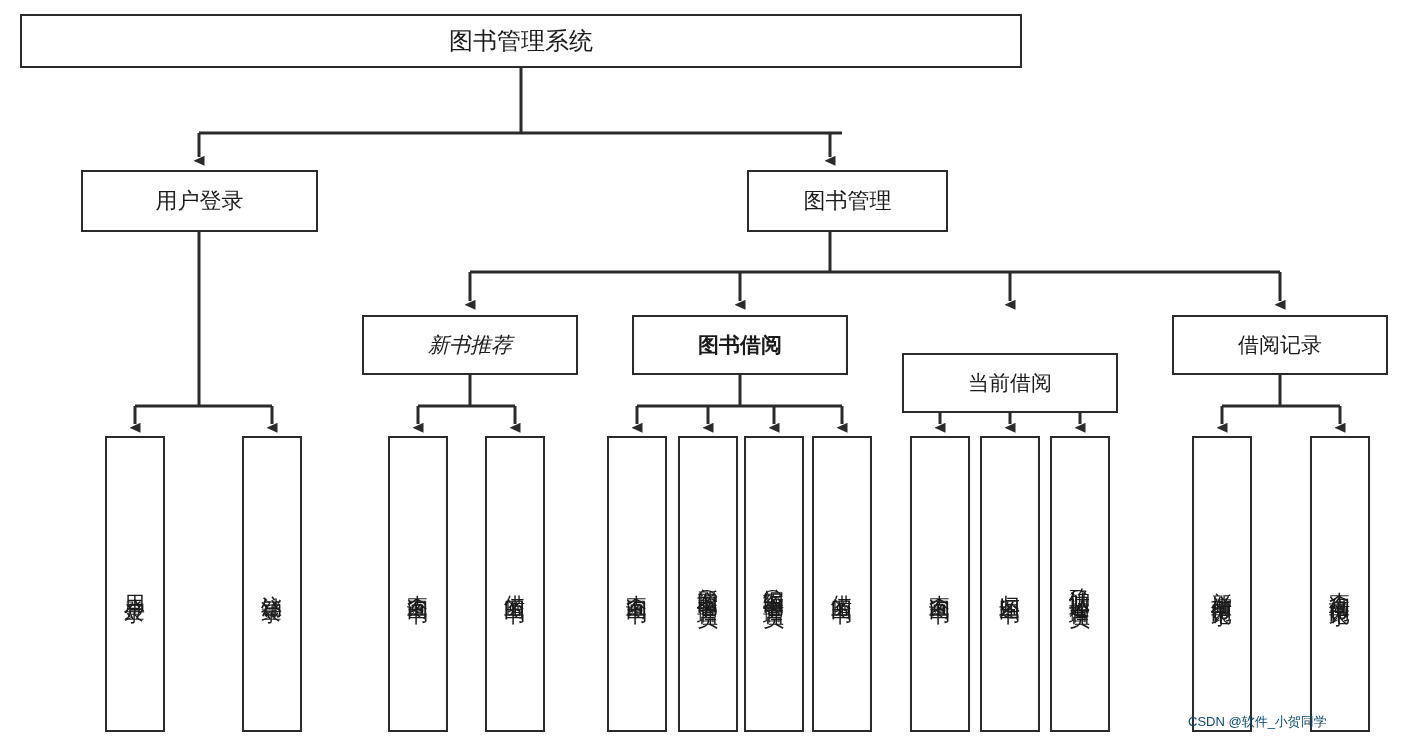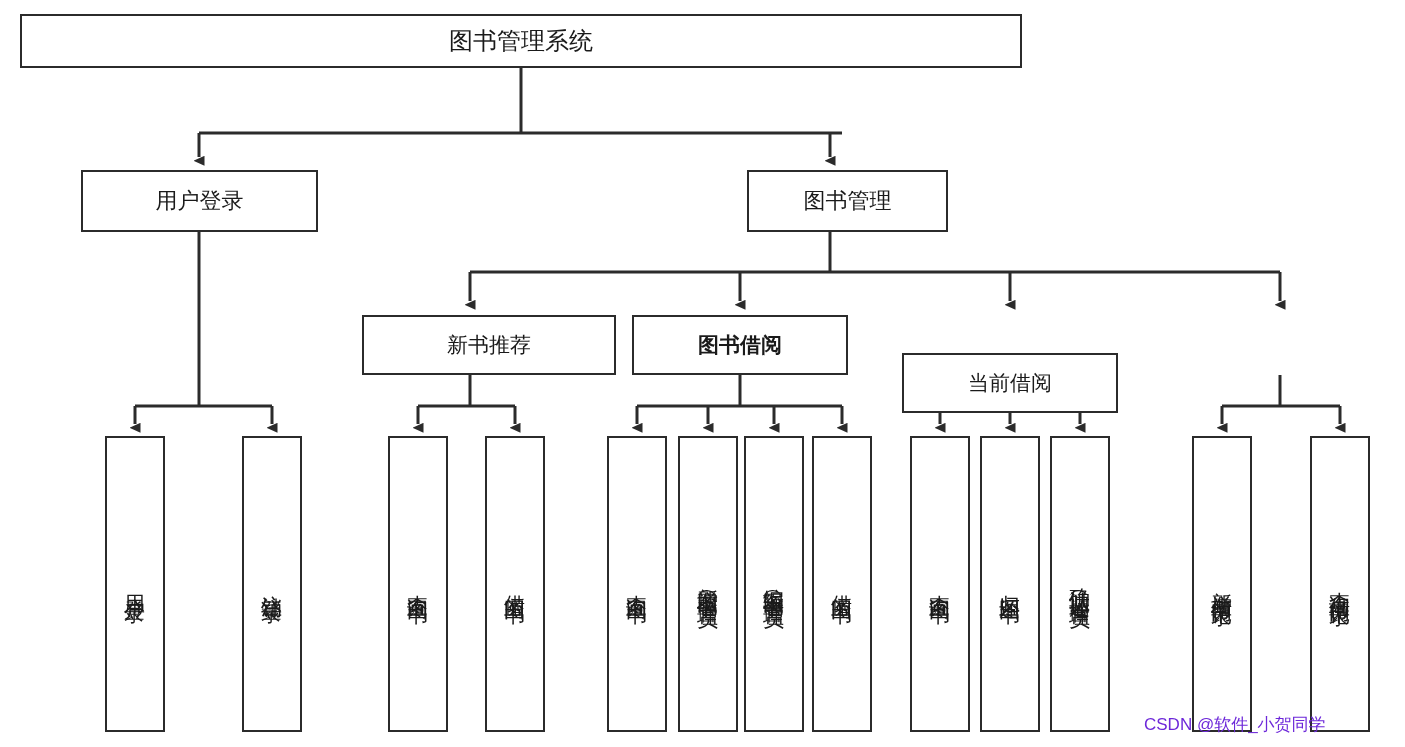--- a/index.html
+++ b/index.html
@@ -52,24 +52,24 @@
   .node-leaf .label {
     writing-mode: vertical-rl;
     text-orientation: upright;
     font-size: 21px;
     letter-spacing: 3px;
     line-height: 1;
     white-space: nowrap;
   }
   .watermark {
     position: absolute;
-    left: 1144px;
+    left: 1188px;
     top: 713px;
-    font-size: 17px;
-    color: #6d28d9;
+    font-size: 13px;
+    color: #0c4a6e;
     white-space: nowrap;
     pointer-events: none;
   }
 </style>
 </head>
 <body>
 
 <div id="diagram-root">
 
   <svg class="connectors" viewBox="0 0 1405 747" xmlns="http://www.w3.org/2000/svg">
@@ -126,28 +126,31 @@
     <span class="label">图书管理系统</span>
   </div>
 
   <div class="node node-l2" style="left:81px; top:170px; width:237px; height:62px;">
     <span class="label">用户登录</span>
   </div>
   <div class="node node-l2" style="left:711px; top:170px; width:201px; height:62px;margin-left:36px;">
     <span class="label">图书管理</span>
   </div>
 
-  <div class="node node-l3" style="left:362px; top:315px; width:254px; height:60px;">
+  <div class="node node-l3" style="left:362px; top:315px; width:216px; height:60px;font-style:italic;">
     <span class="label">新书推荐</span>
   </div>
   <div class="node node-l3" style="left:632px; top:315px; width:216px; height:60px;font-weight:bold;">
     <span class="label">图书借阅</span>
   </div>
   <div class="node node-l3" style="left:902px; top:315px; width:216px; height:60px;margin-top:38px;">
     <span class="label">当前借阅</span>
+  </div>
+  <div class="node node-l3" style="left:1172px; top:315px; width:216px; height:60px;">
+    <span class="label">借阅记录</span>
   </div>
 
   <div class="node node-leaf" style="left:105px; top:436px; width:60px; height:296px;">
     <span class="label">用户登录</span>
   </div>
   <div class="node node-leaf" style="left:242px; top:436px; width:60px; height:296px;">
     <span class="label">注销登录</span>
   </div>
 
   <div class="node node-leaf" style="left:388px; top:436px; width:60px; height:296px;">

